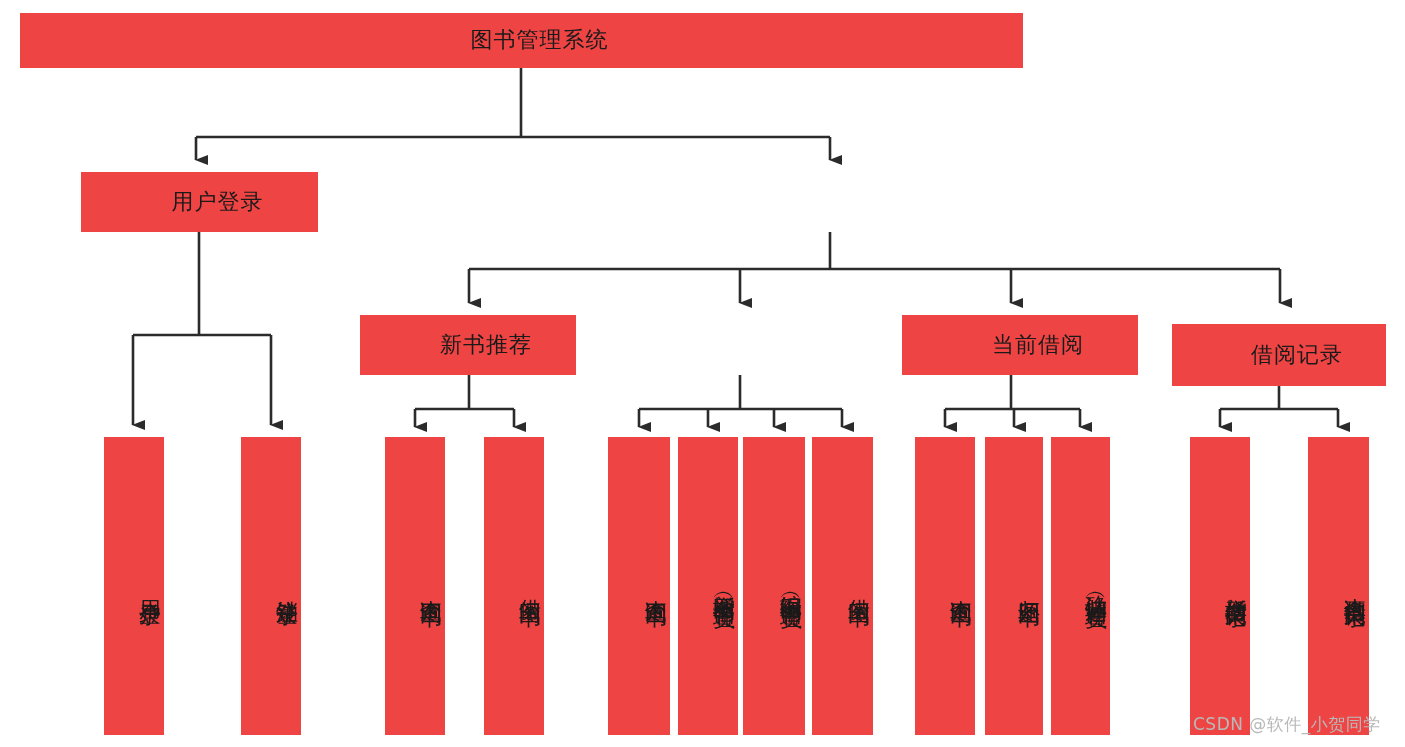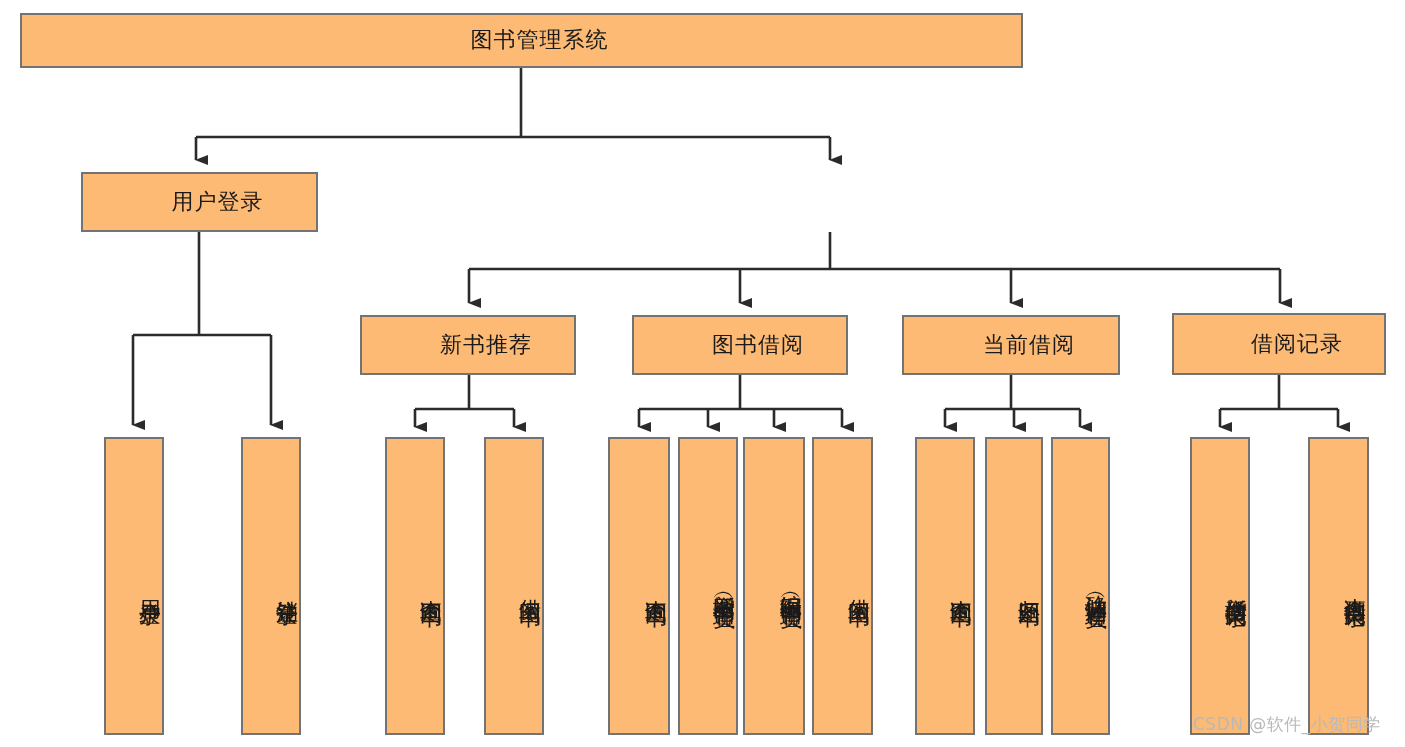--- a/index.html
+++ b/index.html
@@ -22,22 +22,22 @@
     position: absolute;
     left: 0;
     top: 0;
     width: 1405px;
     height: 747px;
     pointer-events: none;
   }
   .node {
     position: absolute;
     box-sizing: border-box;
-    border: 2px solid #737373;
-    background: #fdba74;
+    border: 2px solid #ef4444;
+    background: #ef4444;
     display: flex;
     align-items: center;
     justify-content: center;
     color: #1a1a1a;
     padding-left: 36px;
   }
   .node.horiz {
     font-size: 22px;
     letter-spacing: 1px;
     line-height: 1.1;
@@ -129,27 +129,24 @@
     <span>图书管理系统</span>
   </div>
 
   <div class="node horiz" style="left:81px; top:172px; width:237px; height:60px;">
     <span>用户登录</span>
   </div>
 
   <div class="node horiz" style="left:360px; top:315px; width:216px; height:60px;">
     <span>新书推荐</span>
   </div>
-  <div class="node horiz" style="left:632px; top:315px; width:216px; height:60px;">
-    <span>图书借阅</span>
-  </div>
-  <div class="node horiz" style="left:902px; top:315px; width:218px; height:60px;">
+  <div class="node horiz" style="left:902px; top:315px; width:236px; height:60px;">
     <span>当前借阅</span>
   </div>
-  <div class="node horiz" style="left:1172px; top:313px; width:214px; height:62px;">
+  <div class="node horiz" style="left:1172px; top:324px; width:214px; height:62px;">
     <span>借阅记录</span>
   </div>
 
   <div class="node vert" style="left:104px; top:437px; width:60px; height:298px;">
     <span>用户登录</span>
   </div>
   <div class="node vert" style="left:241px; top:437px; width:60px; height:298px;">
     <span>注销登录</span>
   </div>
 

